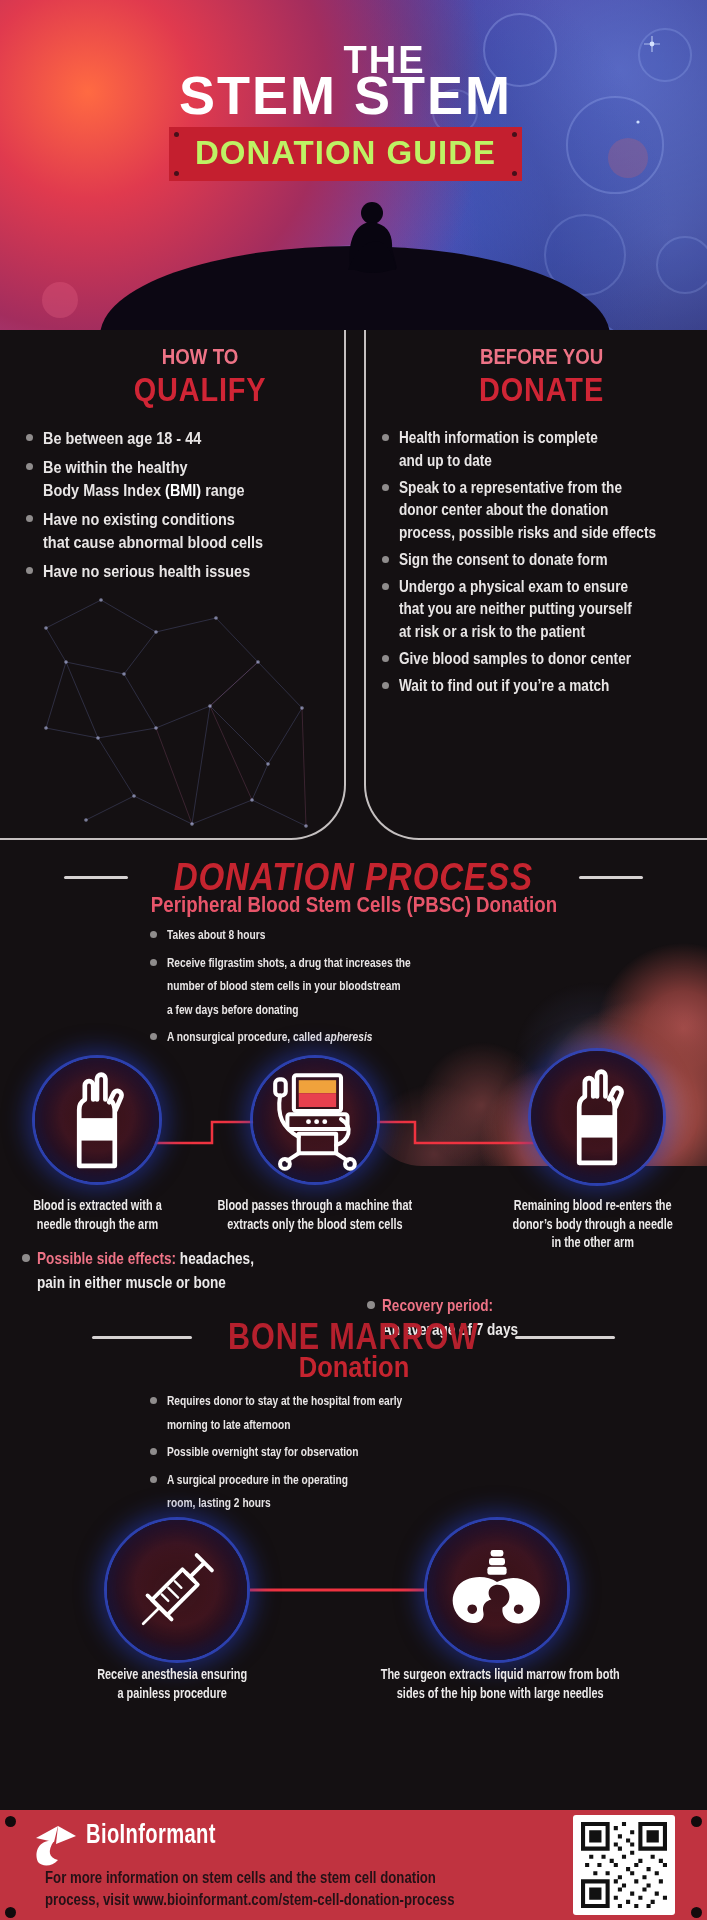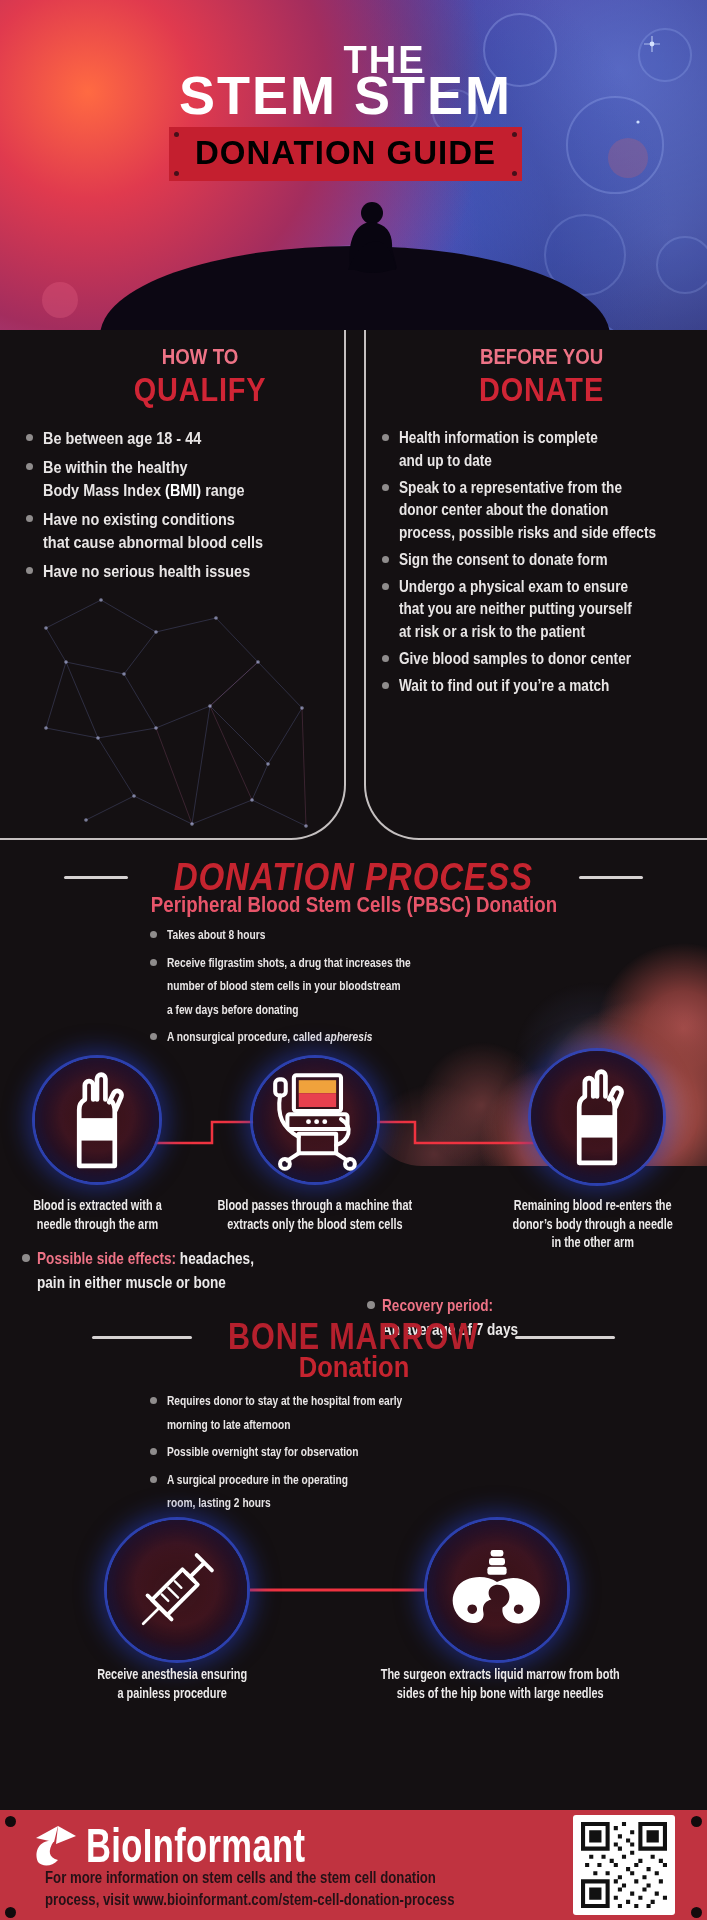--- a/index.html
+++ b/index.html
@@ -16,21 +16,21 @@
     background:
       radial-gradient(circle at 88px 92px, #ff6a42 0%, #e03a4e 16%, #a32d5e 36%, rgba(110,30,110,0) 60%),
       radial-gradient(circle at 30px 275px, rgba(235,125,225,.75) 0%, rgba(170,70,190,.4) 38%, rgba(0,0,0,0) 62%),
       radial-gradient(circle at 360px 240px, rgba(80,120,255,.5) 0%, rgba(40,60,160,.25) 45%, rgba(0,0,0,0) 72%),
       radial-gradient(circle at 620px 70px, rgba(110,140,240,.5) 0%, rgba(50,60,150,.3) 45%, rgba(0,0,0,0) 70%),
       radial-gradient(circle at 665px 230px, rgba(130,150,245,.45) 0%, rgba(0,0,0,0) 60%),
       linear-gradient(150deg,#7d3da0 0%,#53309a 28%,#2d2878 52%,#1d1f5e 78%,#151244 100%);}
   .hero-title1{left:0;top:39px;width:691px;color:#fff;font-size:38px;font-weight:bold;letter-spacing:2px;padding-left:39px;}
   .hero-title2{left:0;top:64px;width:691px;color:#fff;font-size:54px;font-weight:bold;letter-spacing:2px;}
   .banner{left:0;top:127px;width:691px;}
-  .banner-inner{position:relative;display:inline-block;background:#c41f2f;color:#000000;
+  .banner-inner{position:relative;display:inline-block;background:#c41f2f;color:#bef264;
     font-size:33px;font-weight:bold;letter-spacing:1px;padding:7px 26px 9px 26px;}
   .screw{position:absolute;width:5px;height:5px;border-radius:50%;background:#46101a;}
 
   
   .cols{left:0;top:330px;width:707px;height:525px;}
   .colborder{border-color:rgba(228,224,224,.85);border-style:solid;border-width:0;}
   .kicker{font-weight:bold;color:#ee7386;font-size:22px;}
   .bighead{font-weight:bold;color:#d02535;font-size:34px;letter-spacing:1px;}
   ul.blist{list-style:none;margin:0;padding:0;}
   .blist li{position:relative;padding-left:17px;color:#e8e5e5;font-weight:bold;}
@@ -49,21 +49,21 @@
     background:radial-gradient(circle at 50% 46%, #36121a 0%, #41151d 40%, #2c0e14 58%, #141327 72%, rgba(10,10,28,0) 79%);
     box-shadow:0 0 0 3px rgba(48,70,190,.85), 0 0 22px 9px rgba(35,60,190,.5), inset 0 0 28px 12px rgba(30,20,60,.7);
     display:flex;align-items:center;justify-content:center;}
   .capt{color:#eceaea;font-weight:bold;font-size:14px;line-height:18.5px;}
   .seff{position:relative;padding-left:15px;font-size:17px;line-height:23.5px;font-weight:bold;color:#eceaea;}
   .seff::before{content:"";position:absolute;left:0;top:7px;width:8px;height:8px;border-radius:50%;background:#8f8c8c;}
   .sefflabel{color:#ee7386;}
 
   
   .footer{left:0;top:1810px;width:707px;height:110px;background:#c03340;}
-  .brand{color:#fff;font-weight:bold;font-size:48px;letter-spacing:.5px;}
+  .brand{color:#fff;font-weight:bold;font-size:28px;letter-spacing:.5px;}
   .finfo{color:#241116;font-weight:bold;font-size:16.5px;line-height:22px;}
   .fscrew{position:absolute;width:11px;height:11px;border-radius:50%;background:#120a0c;}
   .qrbox{background:#fff;border-radius:3px;}
 </style>
 </head>
 <body>
 
 <div class="page">
 
   <div class="abs hero">

